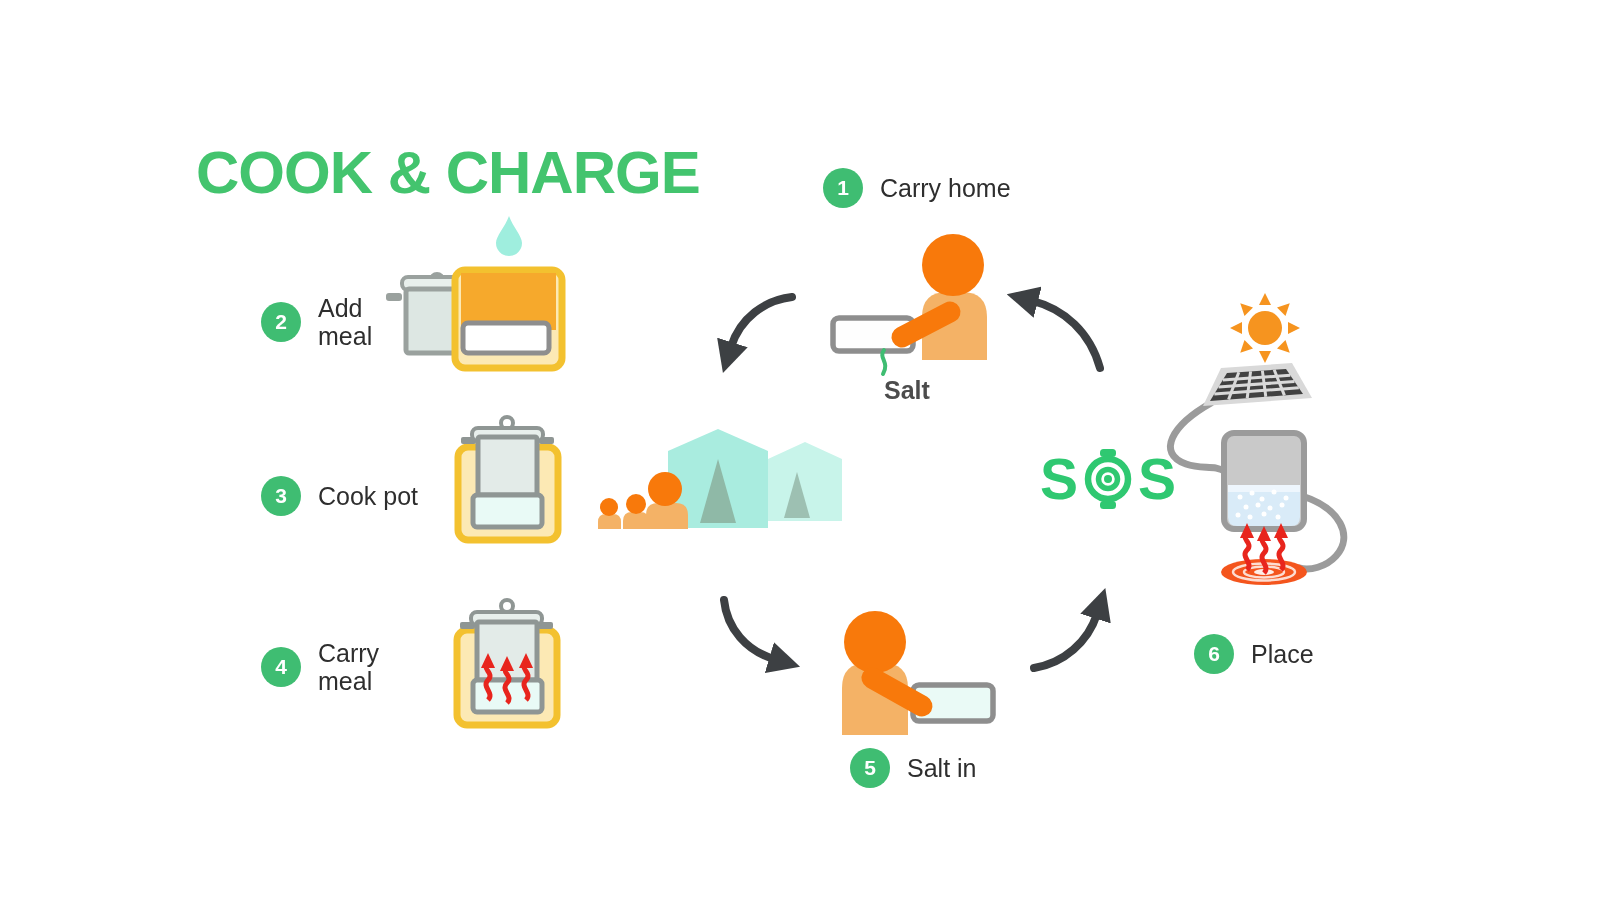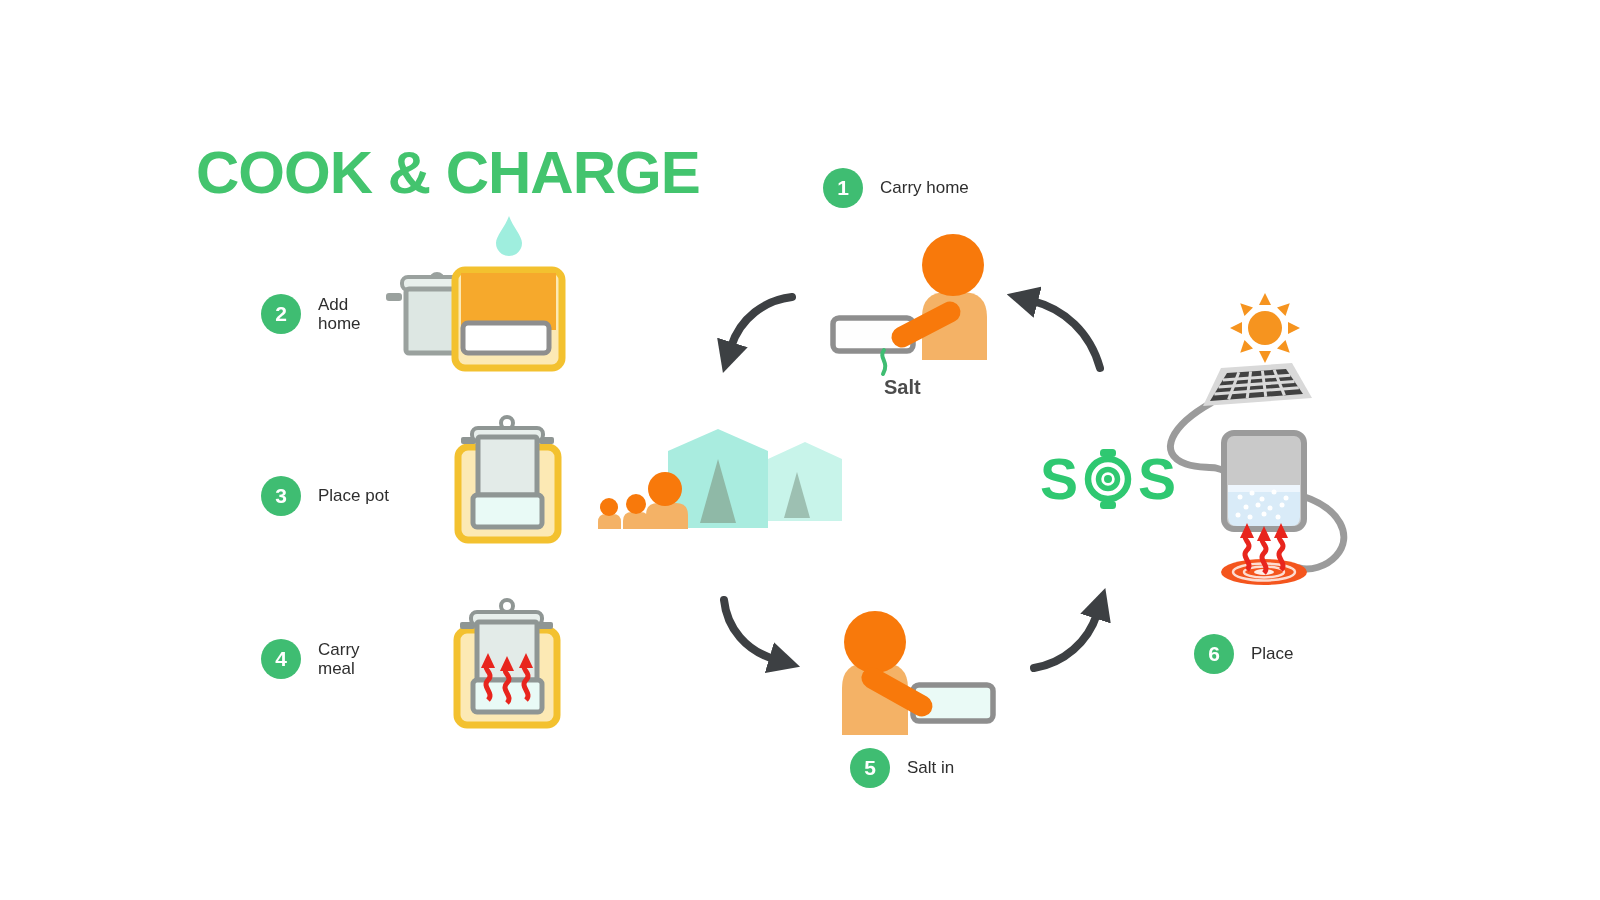--- a/index.html
+++ b/index.html
@@ -14,25 +14,25 @@
     color:var(--title-green,#43c46e);white-space:nowrap;
   }
   .step{position:absolute;display:flex;align-items:center;gap:17px;}
   .badge{
     width:40px;height:40px;border-radius:50%;
     background:var(--green,#3fbd72);color:#ffffff;
     display:flex;align-items:center;justify-content:center;
     font-size:21px;font-weight:700;flex:0 0 auto;
   }
   .step-label{
-    font-size:17px;color:#2e2e2e;line-height:1.12;white-space:pre-line;
+    font-size:25px;color:#2e2e2e;line-height:1.12;white-space:pre-line;
   }
   .salt-label{
     position:absolute;left:884px;top:376px;
-    font-size:20px;font-weight:700;color:#4c4c4c;
+    font-size:25px;font-weight:700;color:#4c4c4c;
   }
   .sos{
     position:absolute;left:1040px;top:448px;height:62px;
     display:flex;align-items:center;gap:3px;
     color:var(--logo-green,#2fc871);font-size:57px;font-weight:700;line-height:1;
   }
   
   .f-orange{fill:var(--orange,#f8790b);}
   .s-orange{stroke:var(--orange,#f8790b);}
   .f-skin{fill:var(--light-orange,#f4b266);}
@@ -208,26 +208,26 @@
   <div class="title">COOK &amp; CHARGE</div>
 
   <div class="step" style="left:823px;top:168px;">
     <div class="badge">1</div>
     <div class="step-label">Carry home</div>
   </div>
 
   <div class="step" style="left:261px;top:294px;">
     <div class="badge">2</div>
     <div class="step-label">Add
-home</div>
+meal</div>
   </div>
 
   <div class="step" style="left:261px;top:476px;">
     <div class="badge">3</div>
-    <div class="step-label">Place pot</div>
+    <div class="step-label">Cook pot</div>
   </div>
 
   <div class="step" style="left:261px;top:639px;">
     <div class="badge">4</div>
     <div class="step-label">Carry
 meal</div>
   </div>
 
   <div class="step" style="left:850px;top:748px;">
     <div class="badge">5</div>

